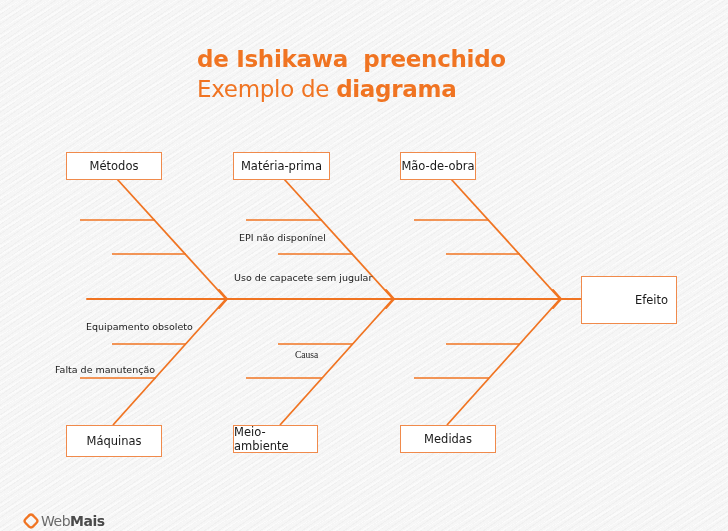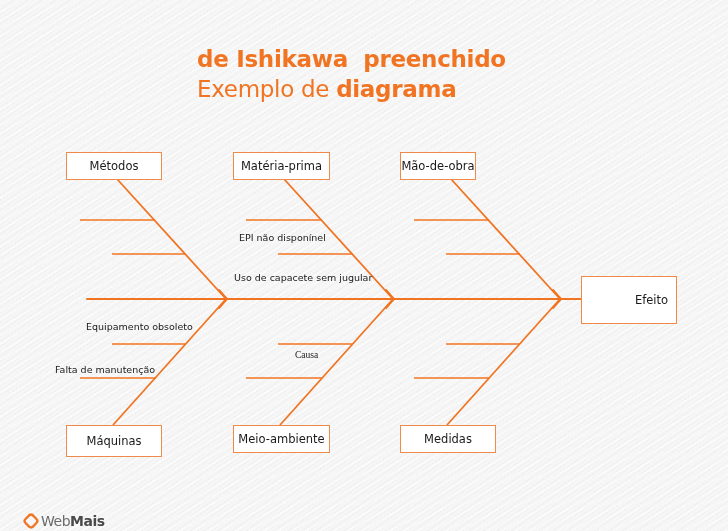--- a/index.html
+++ b/index.html
@@ -94,21 +94,21 @@
 <div class="box" style="left:233px; top:152px; width:97px; height:28px;">
   <span>Matéria-prima</span>
 </div>
 <div class="box" style="left:400px; top:152px; width:76px; height:28px;">
   <span>Mão-de-obra</span>
 </div>
 
 <div class="box" style="left:66px; top:425px; width:96px; height:32px;">
   <span>Máquinas</span>
 </div>
-<div class="box" style="left:233px; top:425px; width:97px; height:28px;">
+<div class="box" style="left:233px; top:425px; width:85px; height:28px;">
   <span>Meio-ambiente</span>
 </div>
 <div class="box" style="left:400px; top:425px; width:96px; height:28px;">
   <span>Medidas</span>
 </div>
 
 <div class="box" style="left:581px; top:276px; width:96px; height:48px;padding-left:45px;">
   <span>Efeito</span>
 </div>
 

